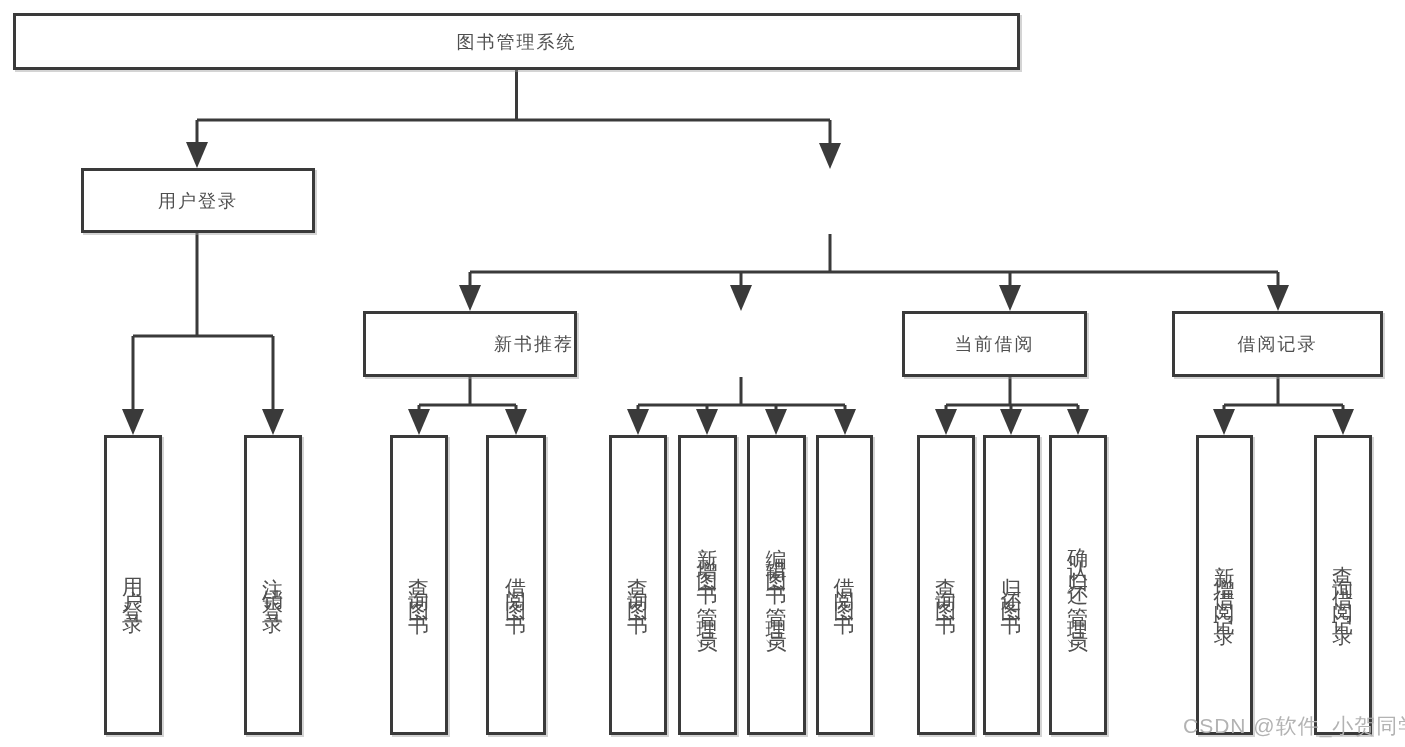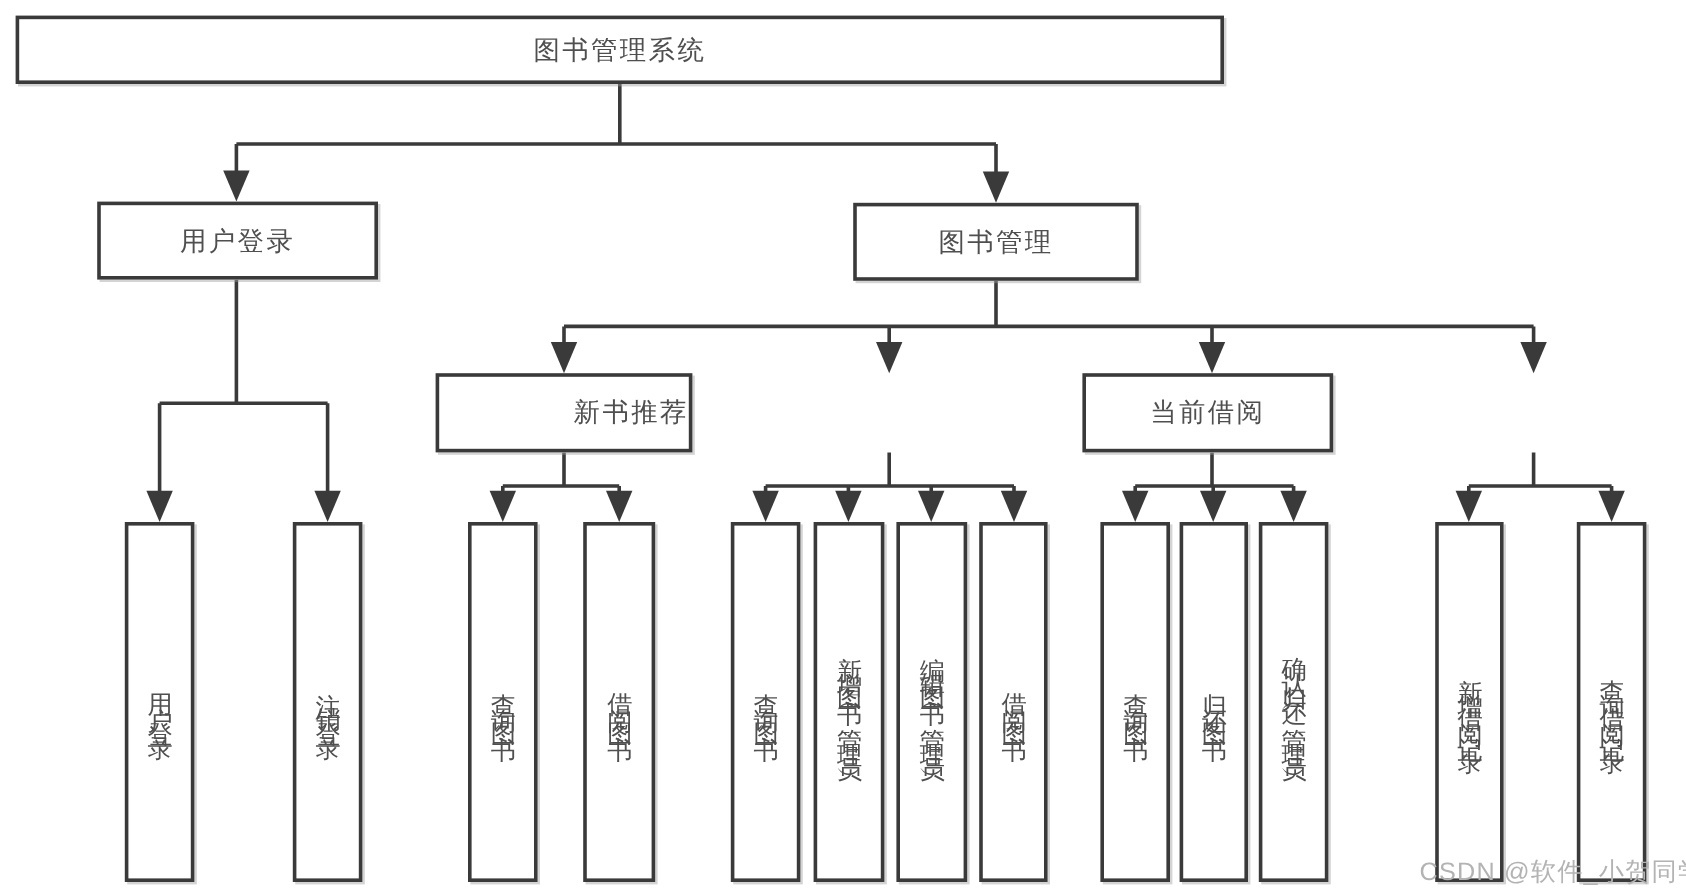--- a/index.html
+++ b/index.html
@@ -15,21 +15,21 @@
     box-sizing:border-box;
     background:#ffffff;
     border:3px solid #3a3a3a;
     box-shadow:2px 2px 0 rgba(160,160,160,.45);
     color:#4f4f4f;
     display:flex;
     align-items:center;
     justify-content:center;
   }
   .hlabel{
-    font-size:22px;
+    font-size:18px;
     letter-spacing:2px;
     white-space:nowrap;
     font-family:Liberation Mono, monospace;
   }
   .leaf .vlabel{
     writing-mode:vertical-rl;
     font-size:21px;
     letter-spacing:12px;
     line-height:1;
   }
@@ -103,29 +103,29 @@
     </g>
   </svg>
 
   <div class="node" style="left:13px;top:13px;width:1007px;height:57px;">
     <span class="hlabel">图书管理系统</span>
   </div>
 
   <div class="node" style="left:81px;top:168px;width:234px;height:65px;">
     <span class="hlabel">用户登录</span>
   </div>
-  <div class="node" style="left:711px;top:169px;width:238px;height:65px;">
-    <span class="hlabel">图书管理</span>
-  </div>
 
   <div class="node" style="left:363px;top:311px;width:214px;height:66px;justify-content:flex-end;">
     <span class="hlabel">新书推荐</span>
   </div>
-  <div class="node" style="left:902px;top:311px;width:209px;height:66px;">
+  <div class="node" style="left:902px;top:311px;width:185px;height:66px;">
     <span class="hlabel">当前借阅</span>
+  </div>
+  <div class="node" style="left:1172px;top:311px;width:211px;height:66px;">
+    <span class="hlabel">借阅记录</span>
   </div>
 
   <div class="node leaf" style="left:104px;top:435px;width:58px;height:300px;">
     <span class="vlabel">用户登录</span>
   </div>
   <div class="node leaf" style="left:244px;top:435px;width:58px;height:300px;">
     <span class="vlabel">注销登录</span>
   </div>
   <div class="node leaf" style="left:390px;top:435px;width:58px;height:300px;">
     <span class="vlabel">查询图书</span>

